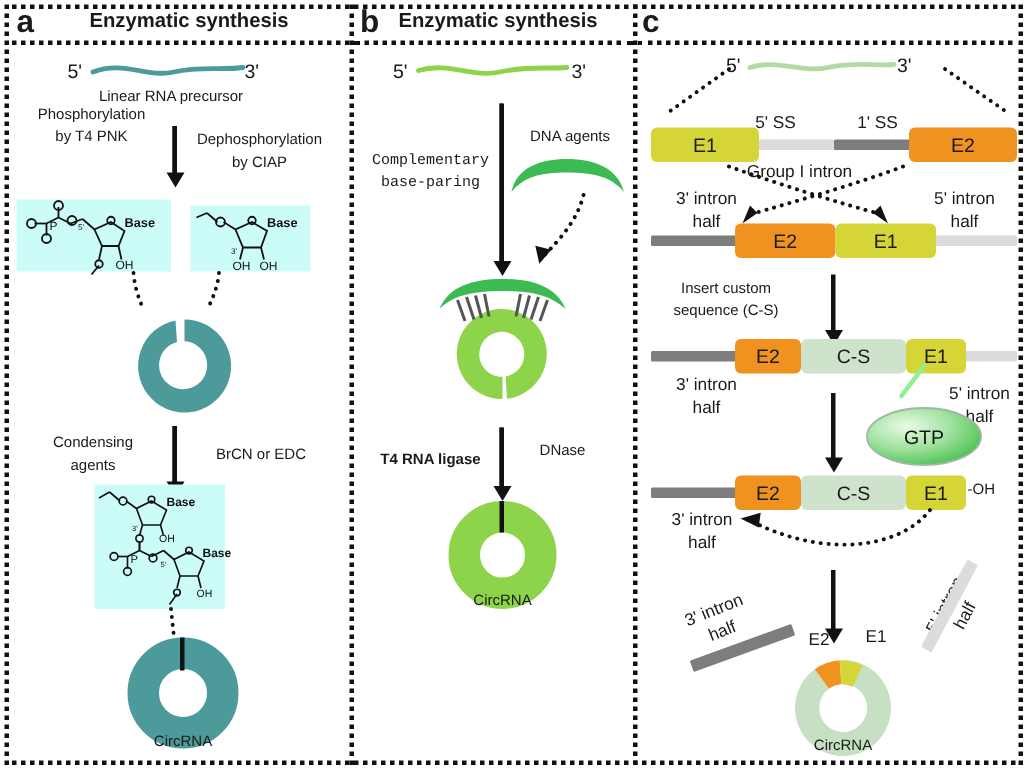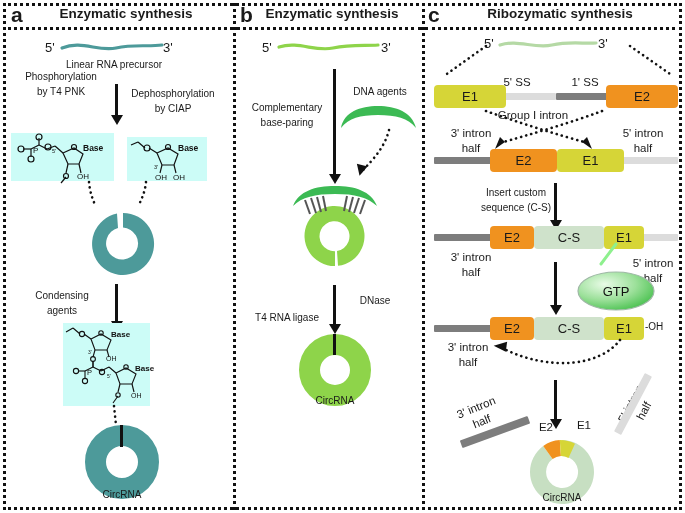--- a/index.html
+++ b/index.html
@@ -120,20 +120,21 @@
   </svg>
 
   <svg style="left:85px;top:206px;" width="76" height="76">
     <path d="M38,38 m0,-31 a31,31 0 1,1 -6,0.6 L33,22 a16,16 0 1,0 5,-0.5 Z" fill="#4d9a9a" transform="rotate(0 38 38)"></path>
   </svg>
 
   <div class="vline" style="left:115px;top:284px;height:40px;"></div>
   <div class="arrow" style="left:115px;top:284px;height:38px;"></div>
   <div class="txt" style="left:12px;top:288px;width:100px;">Condensing
 agents</div>
+  <div class="txt" style="left:119px;top:296px;width:110px;">BrCN or EDC</div>
 
   <div class="chembox" style="left:63px;top:323px;width:87px;height:83px;"></div>
   <svg style="left:63px;top:323px;" width="90" height="86">
     <g stroke="#111" stroke-width="1.1" fill="none">
       <path d="M3,9 L10,5 M10,5 L17,11 M21,11 L28,16"></path>
       <path d="M28,16 L32,27 L44,27 L48,17 L38,11 Z"></path>
       <path d="M32,27 L30,34"></path>
       <path d="M44,27 L46,34"></path>
       <path d="M30,38 L30,44"></path>
       <path d="M22,48 L30,44 M30,44 L38,48 M38,48 L46,44 M46,44 L53,50"></path>
@@ -174,21 +175,21 @@
   <div class="panel-title" style="left:252px;top:6px;width:160px;">Enzymatic synthesis</div>
 
   <div class="prime" style="left:262px;top:40px;">5'</div>
   <div class="prime" style="left:381px;top:40px;">3'</div>
   <svg style="left:277px;top:38px;" width="104" height="16">
     <path d="M2,9 C22,3 38,14 56,10 C74,6 88,8 101,7" fill="none" stroke="#8ed44a" stroke-width="3.2" stroke-linecap="round"></path>
   </svg>
 
   <div class="vline" style="left:333px;top:69px;height:108px;"></div>
   <div class="arrow" style="left:333px;top:69px;height:106px;"></div>
-  <div class="txt" style="left:239px;top:100px;width:96px;">Complementary
+  <div class="txt" style="left:239px;top:100px;width:96px;font-family:Liberation Mono, monospace;">Complementary
 base-paring</div>
 
   <div class="txt" style="left:338px;top:84px;width:84px;">DNA agents</div>
   <svg style="left:338px;top:104px;" width="82" height="28">
     <path d="M3,24 C6,8 22,2 40,2 C58,2 74,8 78,24 C70,14 58,11 40,11 C22,11 11,14 3,24 Z" fill="#3cba54"></path>
   </svg>
   <svg style="left:333px;top:120px;" width="60" height="60">
     <path class="dotpath" d="M56,10 C52,26 42,38 28,52"></path>
     <path d="M28,56 l-5.5,-11 l11,0 Z" fill="#111" transform="rotate(14 28 50)"></path>
   </svg>
@@ -203,29 +204,28 @@
         <path d="M38,10 L41,25"></path>
       <path d="M80,14 L75,28"></path>
         <path d="M74,12 L69,27"></path>
         <path d="M68,11 L64,26"></path>
         <path d="M62,10 L59,25"></path>
     </g>
   </svg>
 
   <div class="vline" style="left:333px;top:285px;height:42px;"></div>
   <div class="arrow" style="left:333px;top:285px;height:40px;"></div>
-  <div class="txt" style="left:243px;top:310px;width:88px;">T4 RNA ligase</div>
+  <div class="txt" style="left:243px;top:299px;width:88px;font-weight:bold;">T4 RNA ligase</div>
   <div class="txt" style="left:336px;top:293px;width:78px;">DNase</div>
 
   <div class="ring" style="left:299px;top:334px;width:72px;height:72px;border:21px solid #8ed44a;"></div>
   <div style="position:absolute;left:333px;top:334px;width:3px;height:21px;background:#111;"></div>
   <div class="txt" style="left:275px;top:393px;width:120px;">CircRNA</div>
 
   <div class="panel-letter" style="left:428px;top:3px;">c</div>
-  <div class="panel-title" style="left:445px;top:6px;width:230px;">Ribozymatic synthesis</div>
 
   <div class="prime" style="left:484px;top:36px;">5'</div>
   <div class="prime" style="left:598px;top:36px;">3'</div>
   <svg style="left:498px;top:37px;" width="100" height="14">
     <path d="M2,8 C20,2 36,12 54,8 C72,4 86,7 98,6" fill="none" stroke="#b5d9a5" stroke-width="3.2" stroke-linecap="round"></path>
   </svg>
 
   <svg style="left:440px;top:42px;" width="240" height="42">
     <path class="dotpath" d="M46,4 L4,34"></path>
     <path class="dotpath" d="M190,4 L233,34"></path>
@@ -249,21 +249,21 @@
   <div class="txt sm" style="left:431px;top:126px;width:80px;">3' intron
 half</div>
   <div class="txt sm" style="left:605px;top:126px;width:76px;">5' intron
 half</div>
   <div class="rail" style="left:434px;top:157px;width:62px;height:7px;background:#7d7d7d;"></div>
   <div class="rail" style="left:620px;top:157px;width:58px;height:7px;background:#dcdcdc;"></div>
   <div class="seg" style="left:490px;top:149px;width:67px;height:23px;background:#f0921f;">E2</div>
   <div class="seg" style="left:557px;top:149px;width:67px;height:23px;background:#d6d537;">E1</div>
 
   <div class="arrow" style="left:554px;top:183px;height:38px;"></div>
-  <div class="txt" style="left:468px;top:185px;width:96px;">Insert custom
+  <div class="txt" style="left:436px;top:185px;width:96px;">Insert custom
 sequence (C-S)</div>
 
   <div class="rail" style="left:434px;top:234px;width:62px;height:7px;background:#7d7d7d;"></div>
   <div class="rail" style="left:620px;top:234px;width:58px;height:7px;background:#dcdcdc;"></div>
   <div class="seg" style="left:490px;top:226px;width:44px;height:23px;background:#f0921f;">E2</div>
   <div class="seg" style="left:534px;top:226px;width:70px;height:23px;background:#cfe2cb;">C-S</div>
   <div class="seg" style="left:604px;top:226px;width:40px;height:23px;background:#d6d537;">E1</div>
   <div class="txt sm" style="left:431px;top:250px;width:80px;">3' intron
 half</div>
   <div class="txt sm" style="left:624px;top:256px;width:58px;">5' intron

